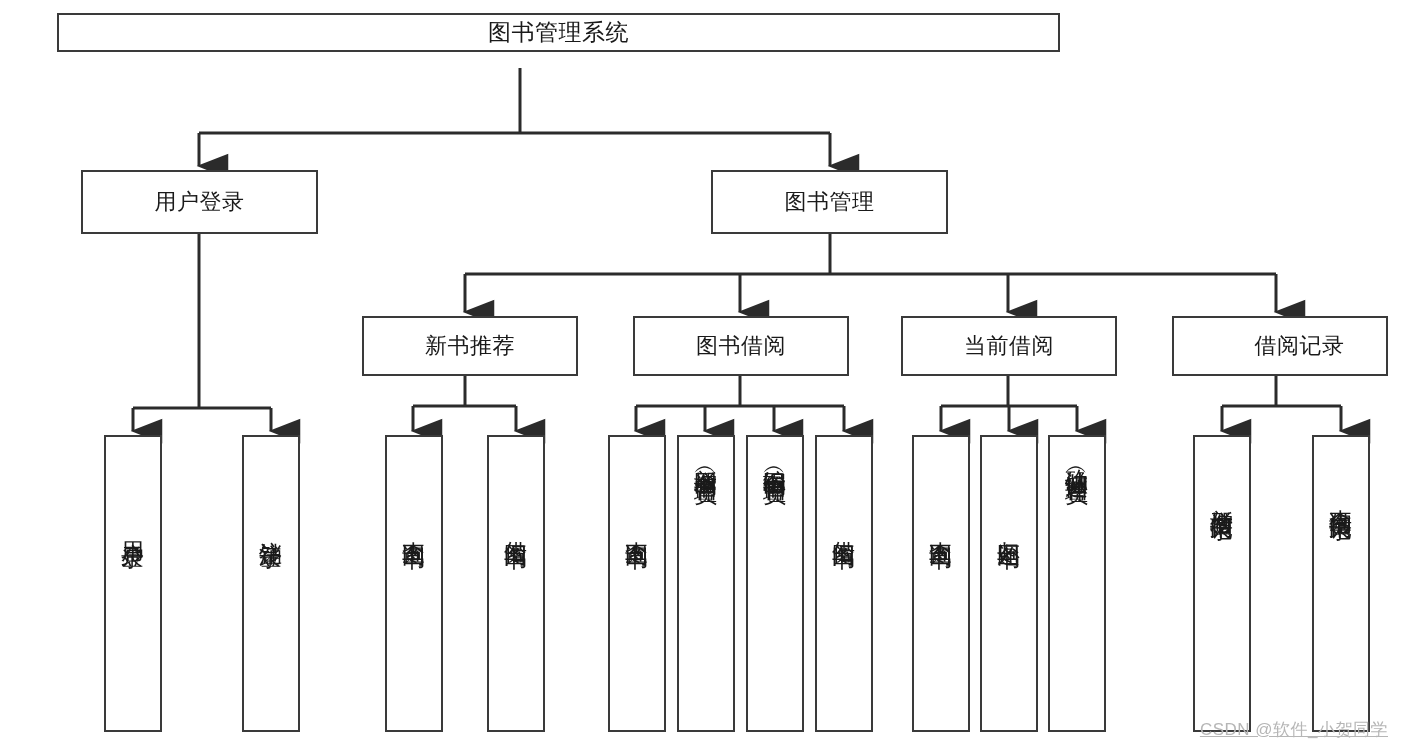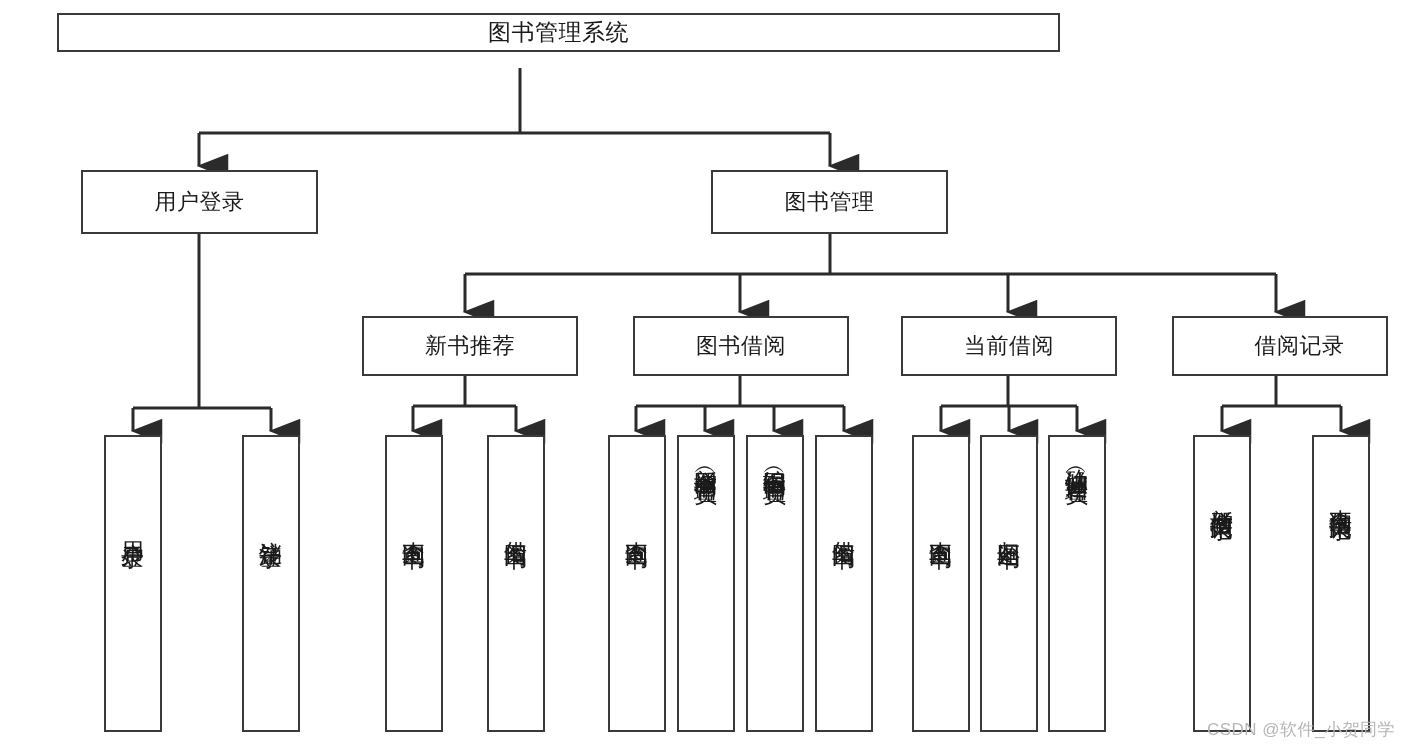--- a/index.html
+++ b/index.html
@@ -63,27 +63,28 @@
     white-space: normal;
   }
   .node.vert.mid .node-label {
     margin-top: 72px;
   }
   .node.vert.mid2 .node-label {
     margin-top: 40px;
   }
   #watermark {
     position: absolute;
-    right: 10px;
+    right: 17px;
     bottom: 6px;
     font-size: 17px;
     color: #b6b6b6;
     letter-spacing: 0.5px;
     z-index: 3;
     white-space: nowrap;
+    text-decoration: underline;
   }
 </style>
 </head>
 <body>
 
 <div id="canvas">
 
   <svg id="edges" viewBox="0 0 1405 747" xmlns="http://www.w3.org/2000/svg">
     <defs>
       <marker id="arrow" viewBox="0 0 12 12" refX="6" refY="10" markerWidth="9" markerHeight="9" orient="auto-start-reverse">

